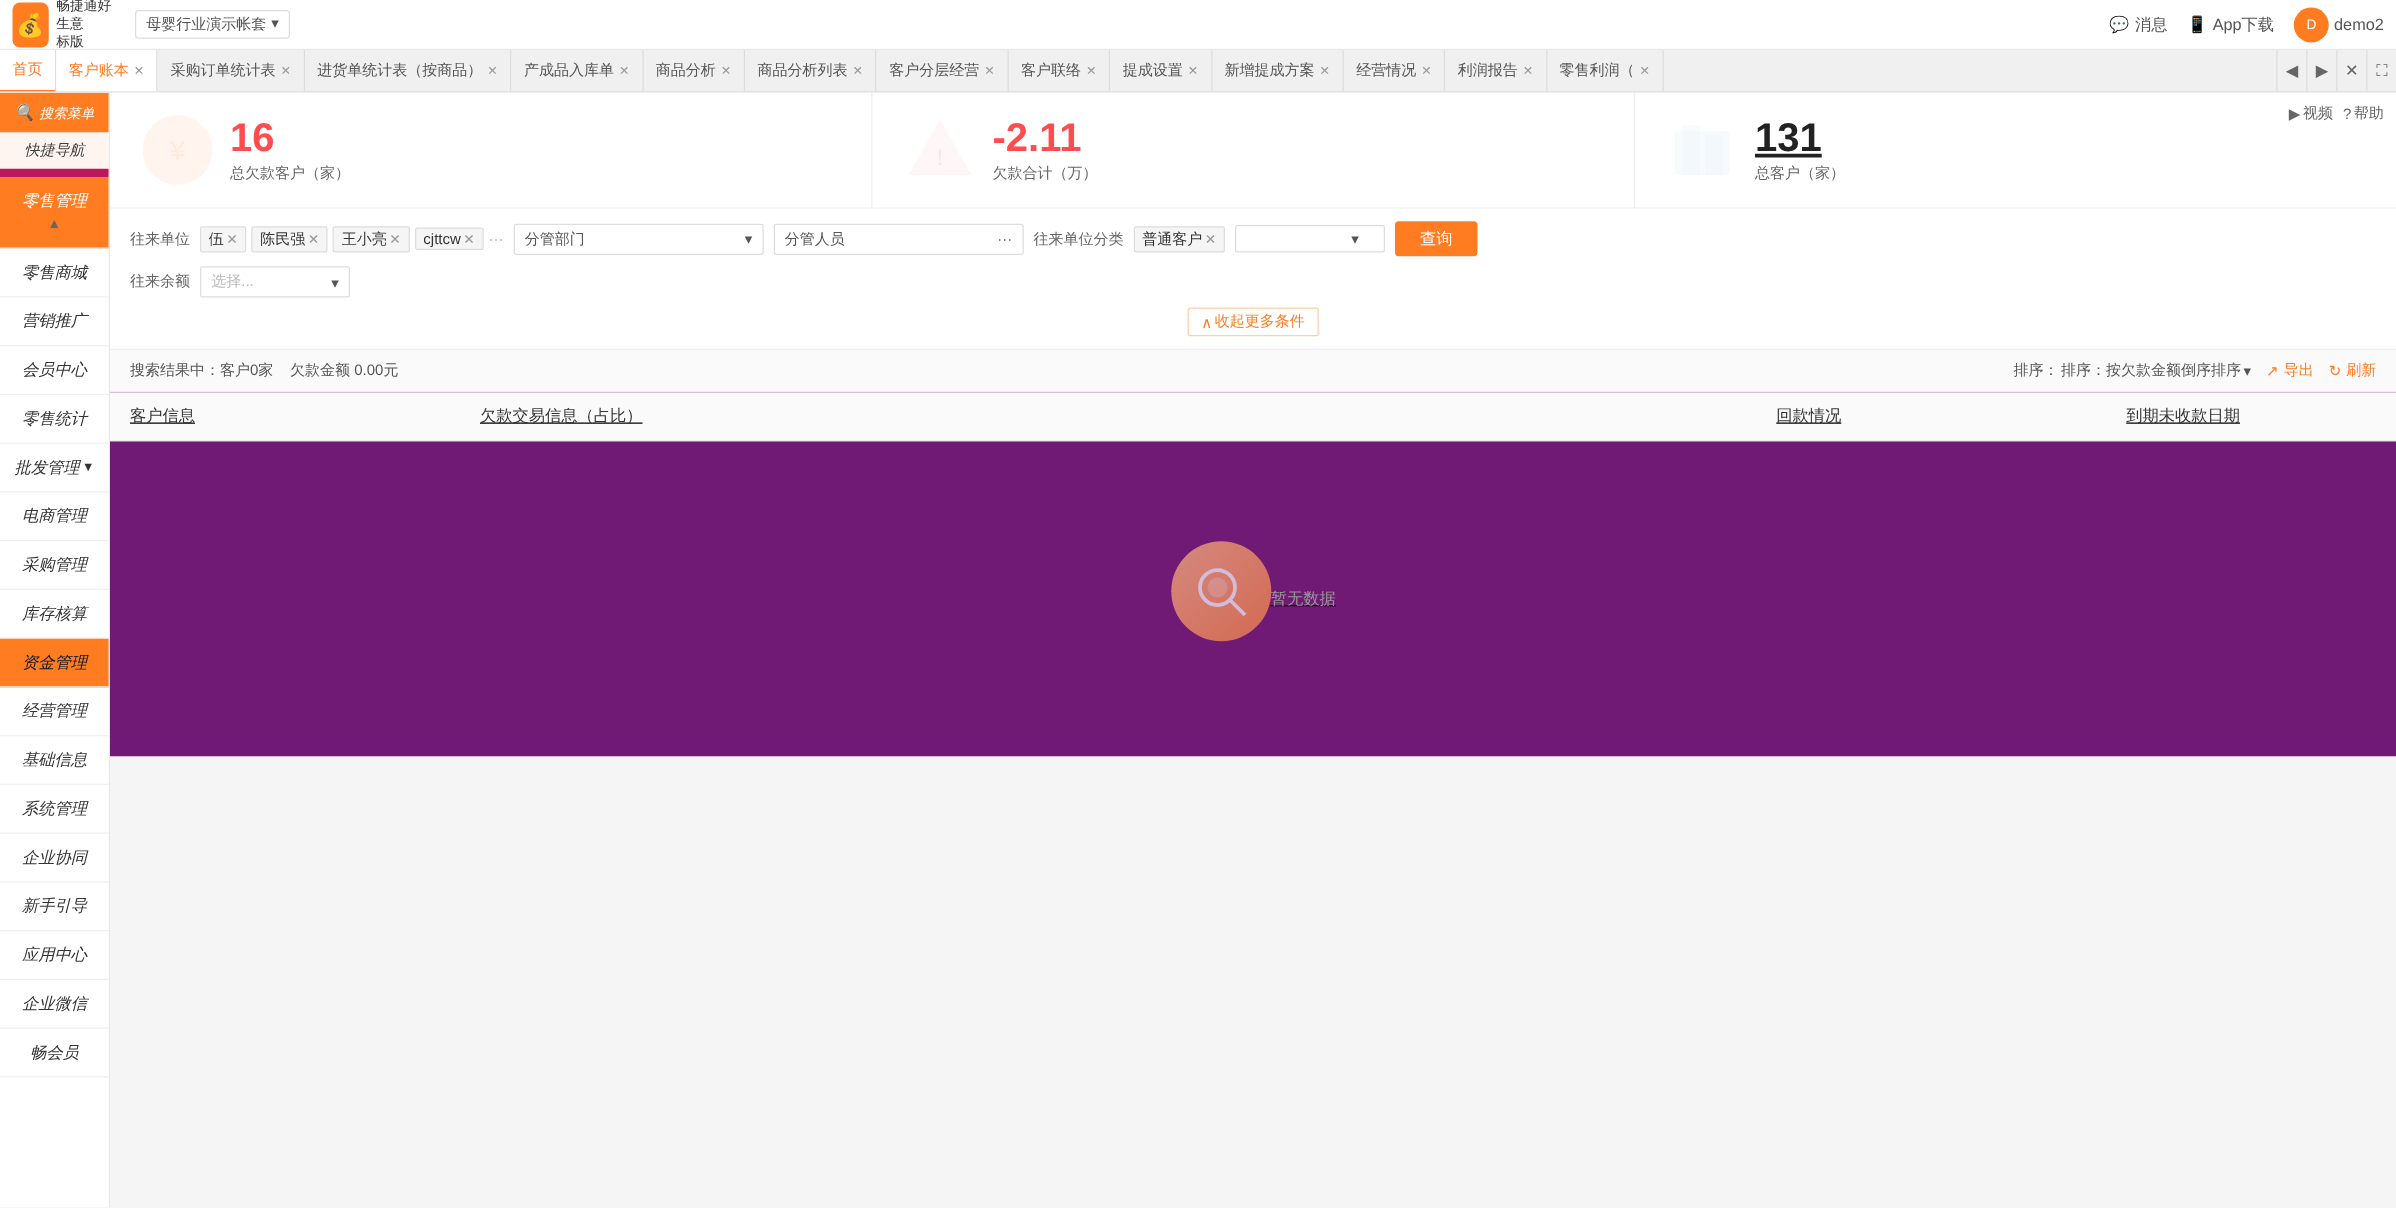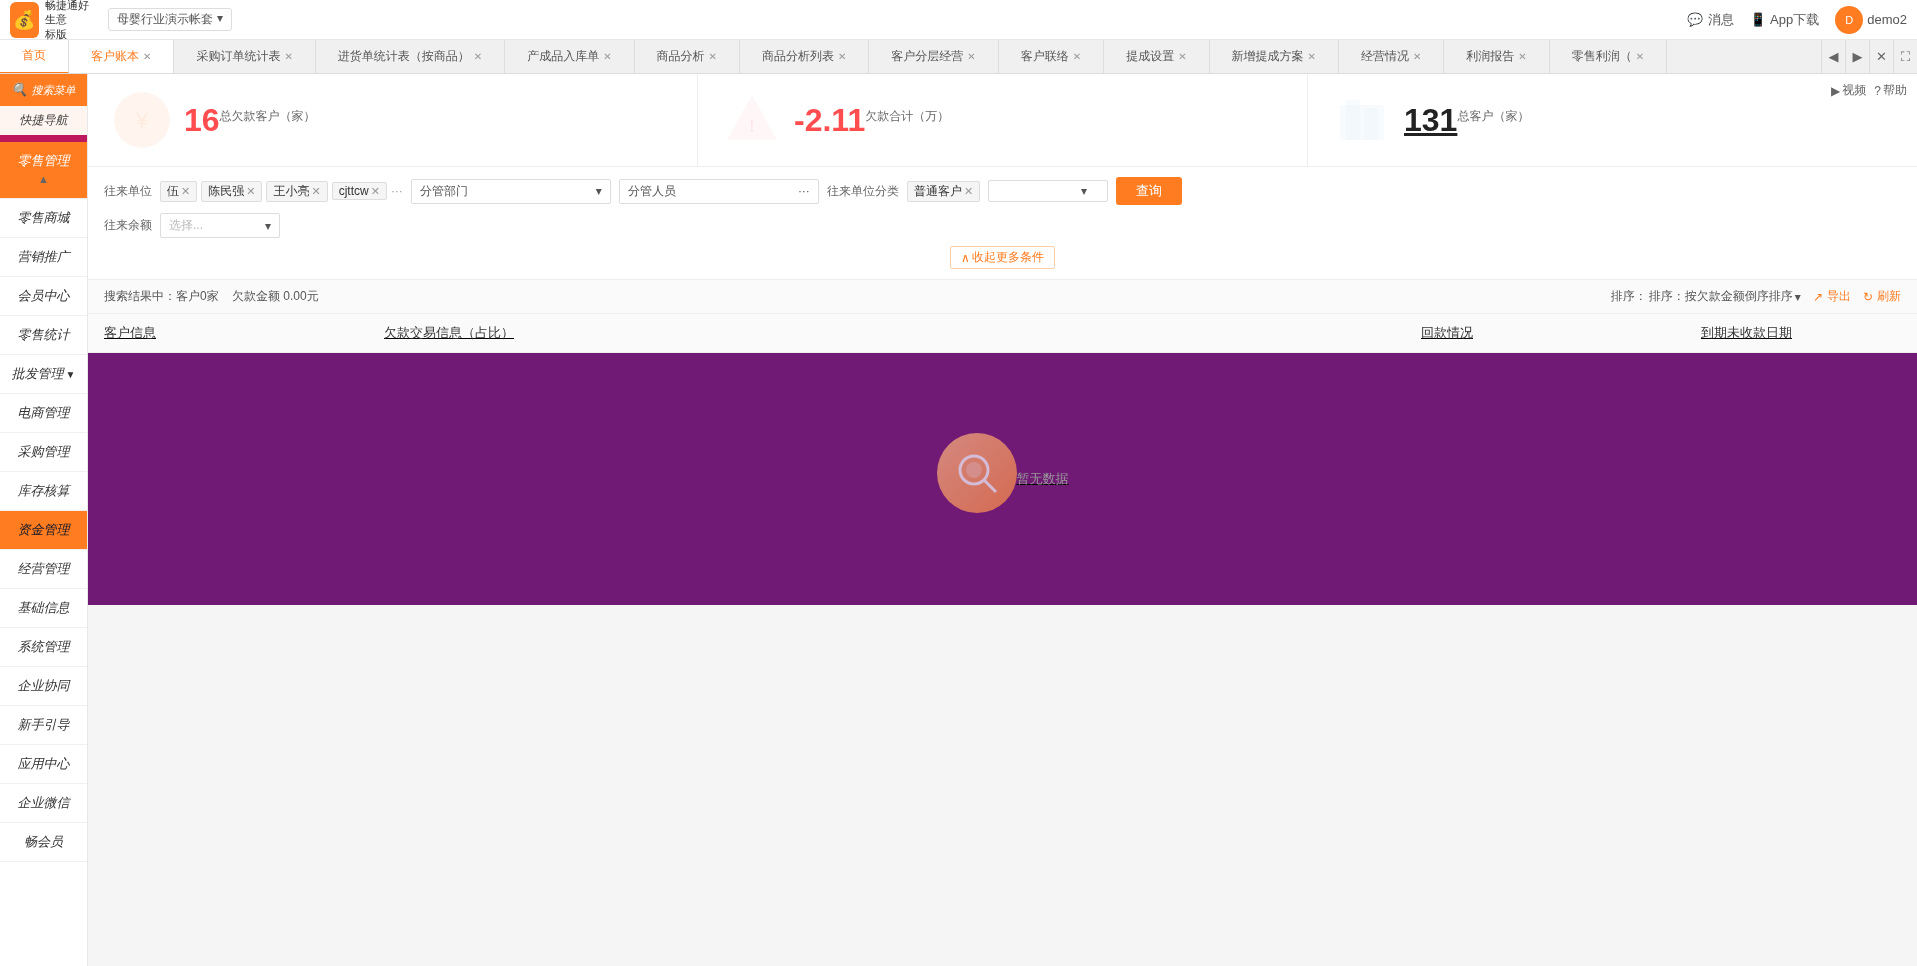--- a/index.html
+++ b/index.html
@@ -10,21 +10,21 @@
     .topbar-logo { display: flex; align-items: center; gap: 6px; width: 88px; flex-shrink: 0; }
     .logo-icon { width: 36px; height: 36px; background: #ff7c20; border-radius: 6px; display: flex; align-items: center; justify-content: center; color: #fff; font-size: 10px; font-weight: bold; }
     .logo-text { font-size: 11px; color: #333; line-height: 1.3; }
     .topbar-selector { display: flex; gap: 4px; border: 1px solid #ddd; border-radius: 3px; padding: 2px 8px; margin-left: 10px; cursor: pointer; color: #555; font-size: 12px; }
     .topbar-right { margin-left: auto; display: flex; align-items: center; gap: 16px; color: #555; font-size: 13px; }
     .topbar-right-item { display: flex; align-items: center; gap: 4px; cursor: pointer; }
     .avatar { width: 28px; height: 28px; border-radius: 50%; background: #ff7c20; display: flex; align-items: center; justify-content: center; color: #fff; font-size: 11px; }
 
     
     .tabbar { display: flex; align-items: center; background: #f0f0f0; height: 34px; flex-shrink: 0; border-bottom: 1px solid #ddd; overflow: hidden; }
-    .tab { display: flex; align-items: center; height: 34px; padding: 0 22px; gap: 4px; font-size: 12px; color: #555; cursor: pointer; border-right: 1px solid #ddd; white-space: nowrap; flex-shrink: 0; }
+    .tab { display: flex; align-items: center; height: 34px; padding: 0 10px; gap: 4px; font-size: 12px; color: #555; cursor: pointer; border-right: 1px solid #ddd; white-space: nowrap; flex-shrink: 0; }
     .tab.home { background: #fff; color: #ff7c20; border-bottom: 2px solid #ff7c20; }
     .tab.active { background: #fff; color: #ff7c20; }
     .tab .close-icon { font-size: 10px; color: #999; cursor: pointer; }
     .tab-arrows { display: flex; margin-left: auto; flex-shrink: 0; }
     .tab-arrow { width: 24px; height: 34px; display: flex; align-items: center; justify-content: center; cursor: pointer; color: #666; border-left: 1px solid #ddd; }
 
     
     .main-layout { display: flex; flex: 1; overflow: hidden; }
 
     
@@ -36,21 +36,21 @@
     .sidebar-item-sub { display: flex; align-items: center; gap: 2px; justify-content: center; font-size: 11px; color: #666; padding: 3px 0; cursor: pointer; }
 
     
     .content { flex: 1; overflow-y: auto; background: #f5f5f5; }
 
     
     .stats-row { display: flex; background: #fff; border-bottom: 1px solid #eee; }
     .stat-card { flex: 1; padding: 16px 24px; display: flex; align-items: center; gap: 12px; border-right: 1px solid #eee; position: relative; }
     .stat-card:last-child { border-right: none; }
     .stat-icon { width: 60px; height: 60px; opacity: 0.15; flex-shrink: 0; }
-    .stat-values { display: flex; }
+    .stat-values { display: flex; flex-direction: column; }
     .stat-number { font-size: 32px; font-weight: bold; color: #ff4d4f; line-height: 1; }
     .stat-number.dark { color: #222; text-decoration: underline; }
     .stat-label { font-size: 12px; color: #666; margin-top: 4px; }
     .stat-actions { position: absolute; top: 8px; right: 10px; display: flex; gap: 8px; font-size: 12px; color: #666; }
     .stat-action { display: flex; align-items: center; gap: 2px; cursor: pointer; }
 
     
     .filter-area { background: #fff; padding: 10px 16px; border-bottom: 1px solid #eee; }
     .filter-row { display: flex; align-items: center; flex-wrap: wrap; gap: 8px; margin-bottom: 8px; }
     .filter-label { font-size: 12px; color: #666; flex-shrink: 0; }

